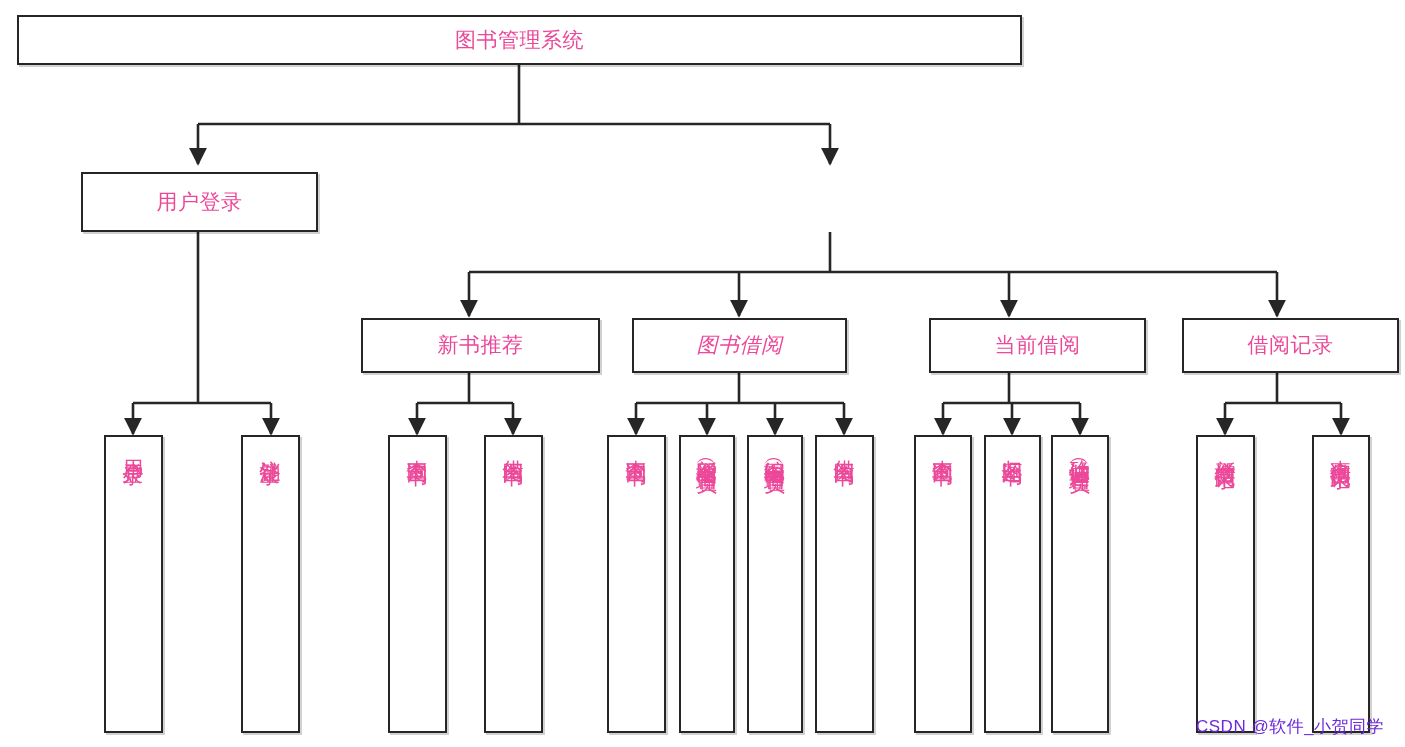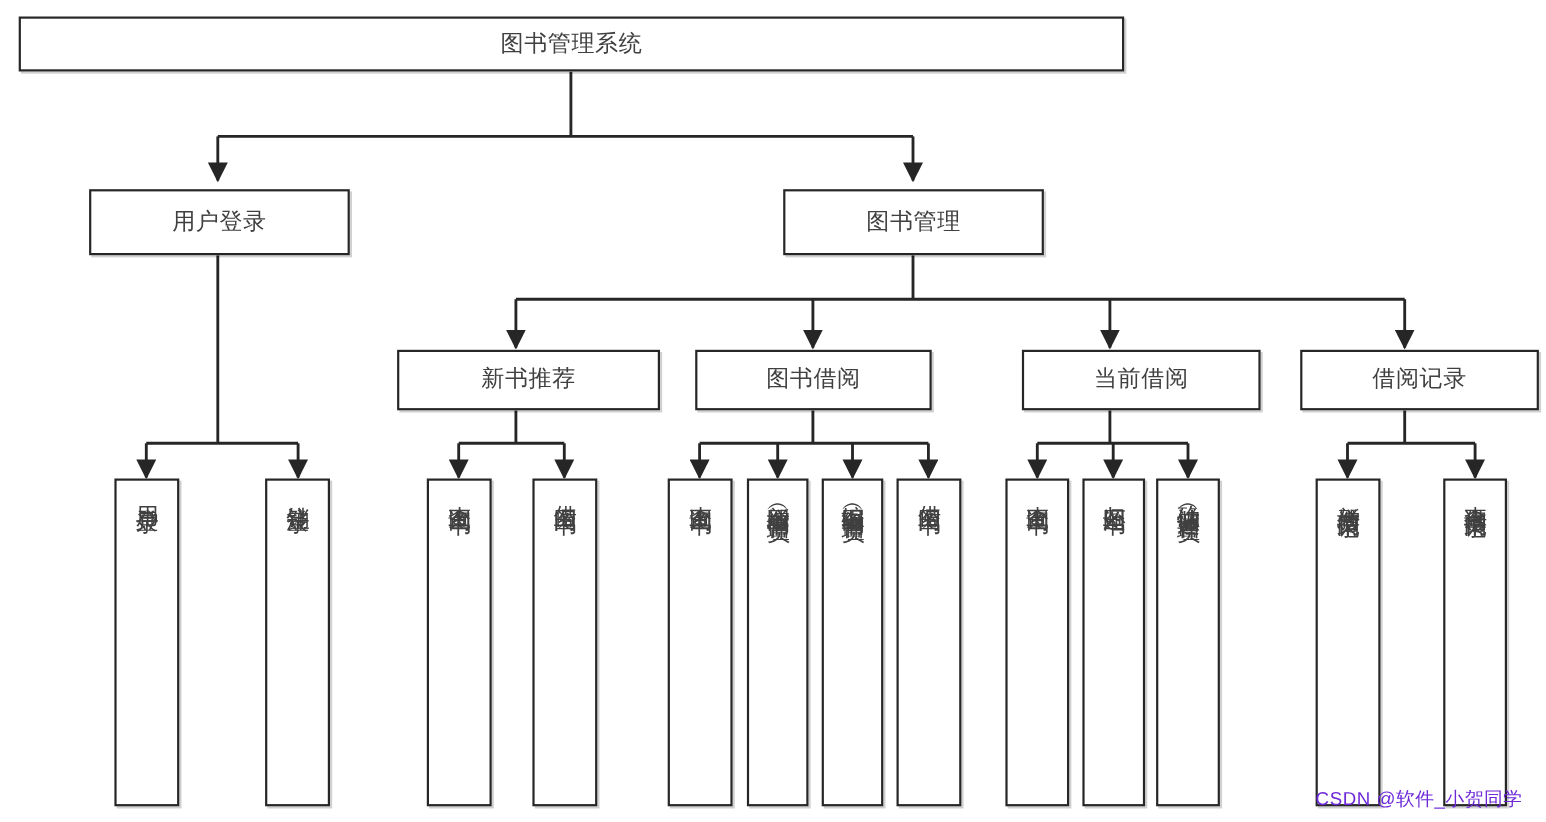--- a/index.html
+++ b/index.html
@@ -25,21 +25,21 @@
     height: 747px;
   }
   .node {
     position: absolute;
     box-sizing: border-box;
     border: 2px solid #262626;
     background: #ffffff;
     display: flex;
     align-items: center;
     justify-content: center;
-    color: #404040;
+    color: #ec4899;
     box-shadow: 2px 2px 0 rgba(0,0,0,0.18);
   }
   .node .label {
     display: block;
     text-align: center;
     line-height: 1.18;
     letter-spacing: 0.5px;
   }
   .node.horiz .label {
     font-size: 21px;
@@ -118,28 +118,25 @@
     </g>
   </svg>
 
   <div class="node horiz" style="left:17px; top:15px; width:1005px; height:50px;">
     <span class="label">图书管理系统</span>
   </div>
 
   <div class="node horiz" style="left:81px; top:172px; width:237px; height:60px;">
     <span class="label">用户登录</span>
   </div>
-  <div class="node horiz" style="left:712px; top:172px; width:237px; height:60px;">
-    <span class="label">图书管理</span>
-  </div>
 
   <div class="node horiz" style="left:361px; top:318px; width:239px; height:55px;">
     <span class="label">新书推荐</span>
   </div>
-  <div class="node horiz" style="left:632px; top:318px; width:215px; height:55px;">
+  <div class="node horiz" style="left:632px; top:318px; width:215px; height:55px;font-style:italic;">
     <span class="label">图书借阅</span>
   </div>
   <div class="node horiz" style="left:901px; top:318px; width:217px; height:55px;margin-left:28px;">
     <span class="label">当前借阅</span>
   </div>
   <div class="node horiz" style="left:1182px; top:318px; width:217px; height:55px;">
     <span class="label">借阅记录</span>
   </div>
 
   <div class="node vert" style="left:104px; top:435px; width:59px; height:298px;">

